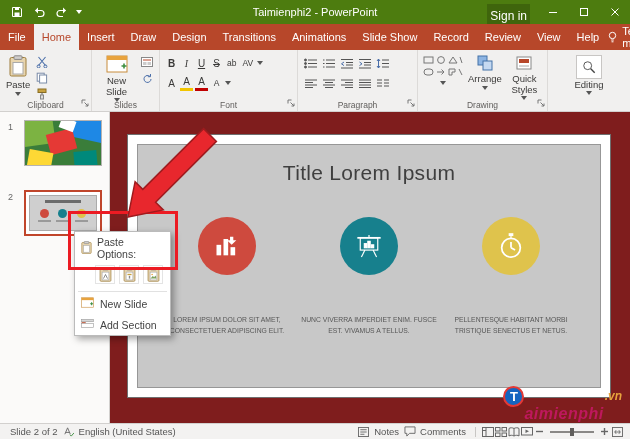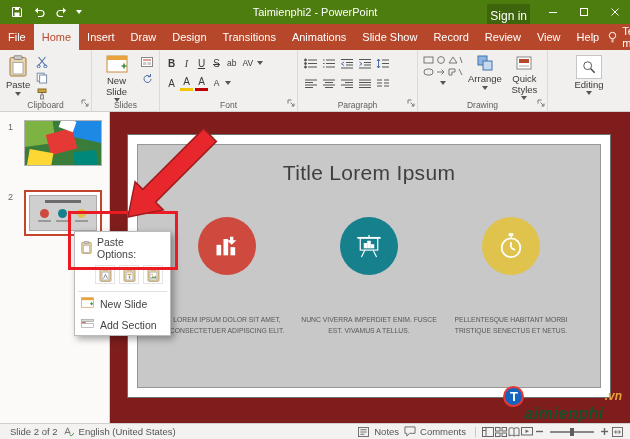--- a/index.html
+++ b/index.html
@@ -81,21 +81,21 @@
   .cm-header { display: flex; align-items: center; gap: 5px; padding: 4px 6px 2px 6px; }
   .cm-icons { display: flex; gap: 4px; padding: 3px 6px 6px 20px; }
   .paste-opt { width: 20px; height: 19px; display: flex; align-items: center; justify-content: center; border: 1px solid #E4E4E4; cursor: pointer; }
   .cm-sep { height: 1px; background: #E1E1E1; margin: 1px 3px; }
   .cm-item { display: flex; align-items: center; gap: 6px; padding: 4px 6px; cursor: pointer; }
   .highlight-box { position: absolute; left: 68px; top: 211px; width: 110px; height: 59px; border: 3px solid #EC1B23; z-index: 45; pointer-events: none; }
   .arrow-svg { position: absolute; left: 118px; top: 126px; z-index: 50; pointer-events: none; }
 
   .watermark { position: absolute; right: 8px; bottom: 16px; display: flex; align-items: center; z-index: 30; font-style: italic; }
   .wm-logo { width: 21px; height: 21px; border-radius: 50%; background: #1565C0; border: 2px solid #E53935; color: #fff; font-weight: bold; font-size: 13px; display: flex; align-items: center; justify-content: center; font-style: normal; }
-  .wm-text { color: #14532d; font-weight: bold; font-size: 16px; letter-spacing: 0.5px; margin-top: 36px; }
+  .wm-text { color: #be185d; font-weight: bold; font-size: 16px; letter-spacing: 0.5px; margin-top: 36px; }
   .wm-suffix { color: #E8A33D; font-weight: bold; font-size: 12px; margin-left: 1px; }
 
   
   .statusbar { position: absolute; left: 0; right: 0; bottom: 0; height: 16px; background: #F3F2F1; border-top: 1px solid #D2D0CE; display: flex; align-items: center; font-size: 9.5px; color: #555; padding: 0 6px; z-index: 5; }
   .sb-text { margin: 0 4px; white-space: nowrap; cursor: default; }
   .sb-icon { display: flex; align-items: center; justify-content: center; width: 13px; height: 12px; cursor: pointer; }
   .sb-spacer { flex: 1; }
   .sb-sep { width: 1px; height: 10px; background: #C8C6C4; margin: 0 5px; }
   .zoom-track { width: 44px; height: 2px; background: #8A8886; position: relative; margin: 0 4px; cursor: pointer; }
   .zoom-thumb { position: absolute; left: 45%; top: -3px; width: 4px; height: 8px; background: #605E5C; }

